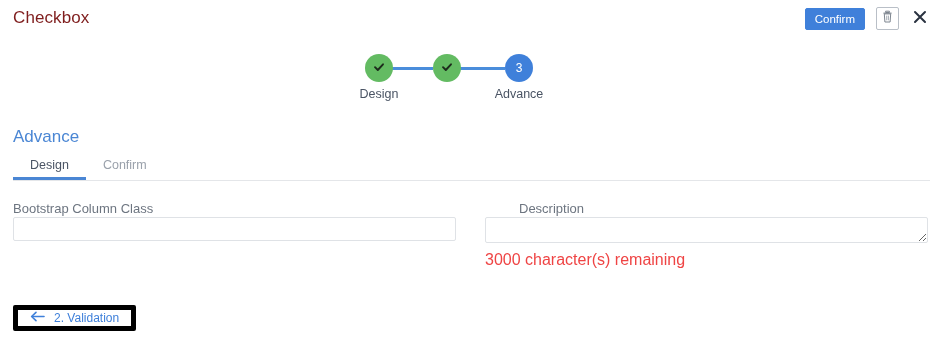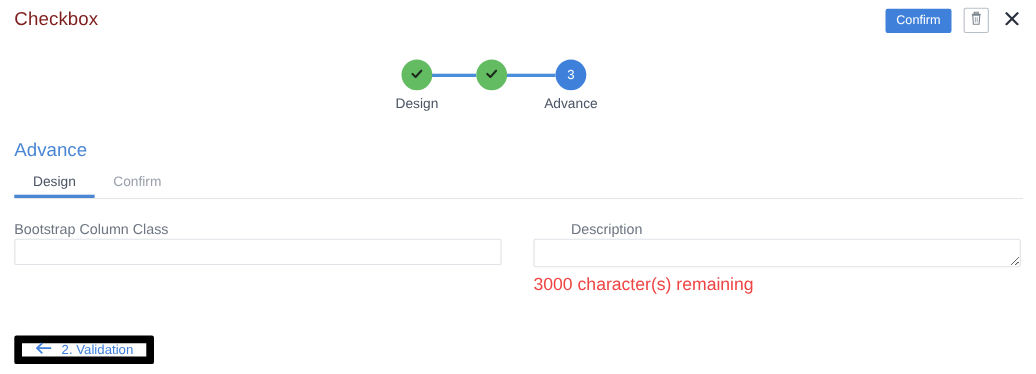--- a/index.html
+++ b/index.html
@@ -199,21 +199,21 @@
     color: #ef4444;
   }
 
   
   .btn-back {
     position: absolute;
     left: 13px; top: 305px;
     height: 26px;
     padding: 0 12px;
     background: #ffffff;
-    border: 7px solid #000000;
+    border: 5px solid #000000;
     border-radius: 2px;
     color: #3f80da;
     font-size: 12px;
     font-family: "Liberation Sans", sans-serif;
     cursor: pointer;
     display: flex;
     align-items: center;
     gap: 9px;
     white-space: nowrap;
   }

